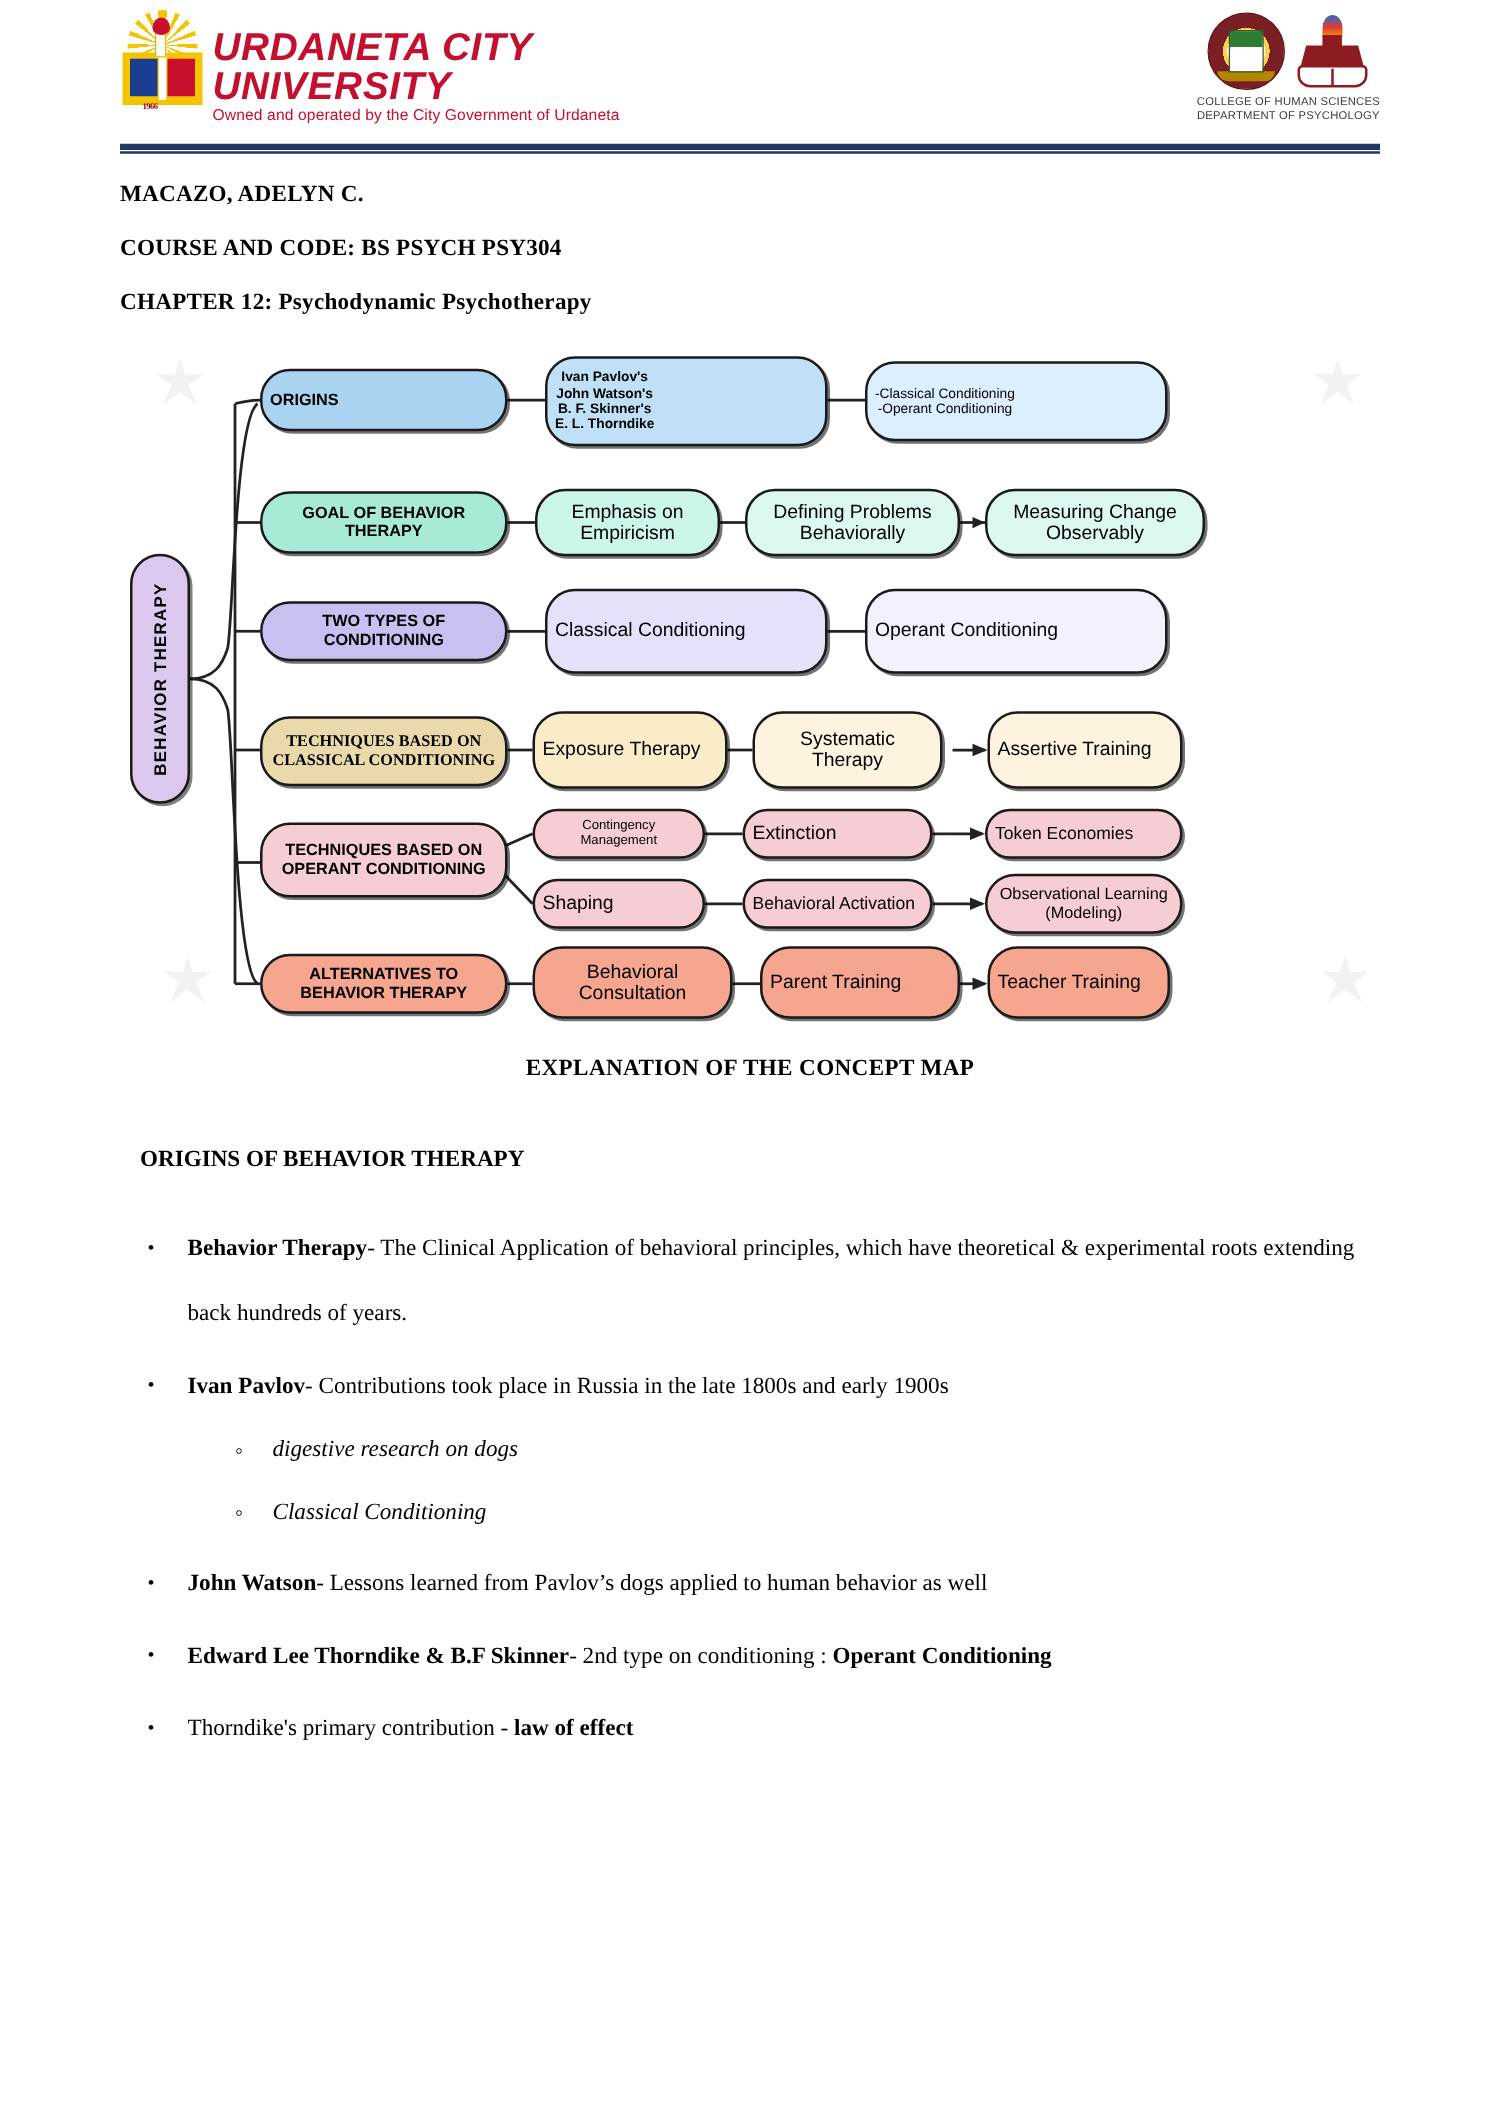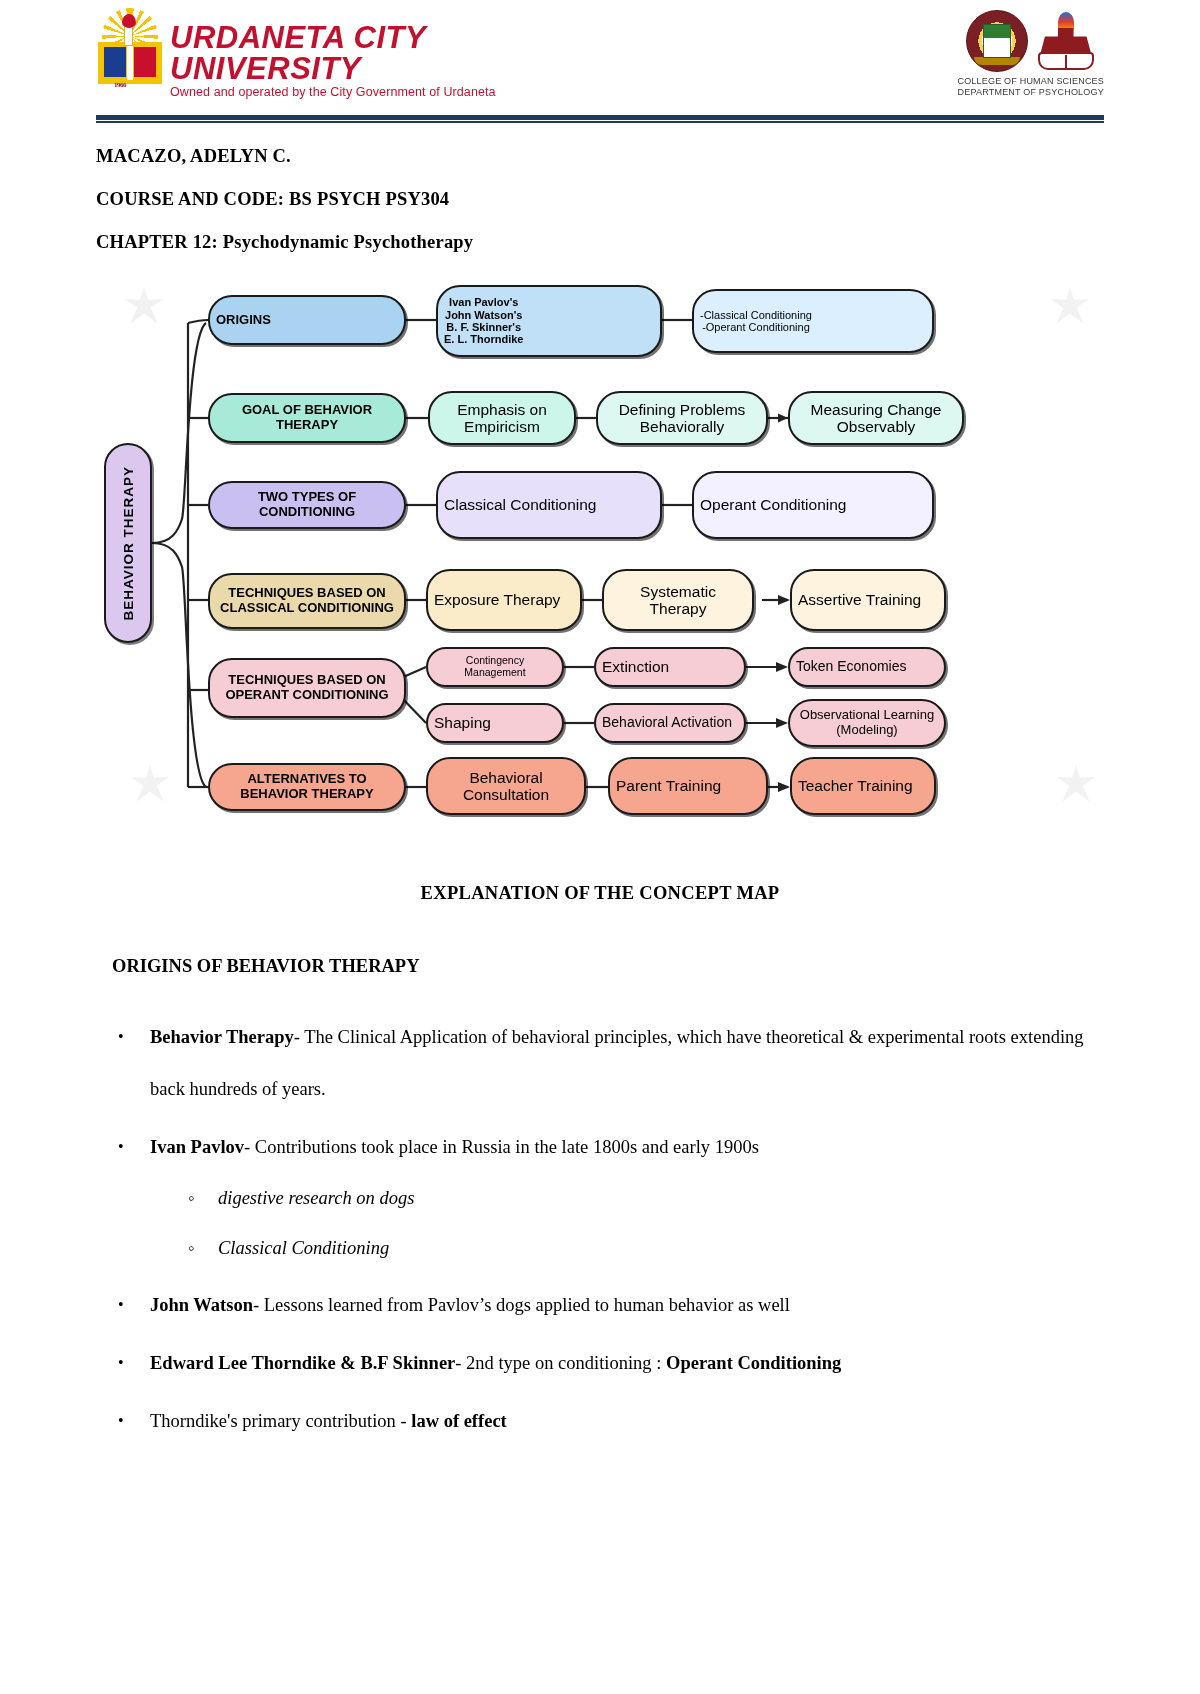--- a/index.html
+++ b/index.html
@@ -186,21 +186,21 @@
     clip-path:polygon(50% 0%, 60% 32%, 98% 30%, 67% 52%, 84% 92%, 50% 66%, 16% 92%, 33% 52%, 2% 30%, 40% 32%);
     filter:drop-shadow(0 0 0.6px #333);
     border:0;
   }
 
   svg.links { position:absolute; left:0; top:0; width:1008px; height:570px; pointer-events:none; }
 
   
   .explain-title {
     text-align:center; font-weight:bold;
-    font-size:18.5px; margin-top:38px;
+    font-size:18.5px; 
     font-family:"Liberation Serif", serif;
     letter-spacing:0.3px;
   }
   .sec-title {
     padding:0 112px; margin-top:52px;
     font-weight:bold; font-size:18.5px;
     font-family:"Liberation Serif", serif;
   }
   ul.lvl1 { margin:34px 0 0 0; padding:0 96px 0 150px; list-style:none; }
   ul.lvl1 > li {
@@ -363,21 +363,21 @@
       <div class="node head" style="left:112px; top:206px; width:198px; height:48px; background:#c9bff0;">
         <span>TWO TYPES OF CONDITIONING</span>
       </div>
       <div class="node body" style="left:340px; top:196px; width:226px; height:68px; background:#e6e0fb;">
         <span>Classical Conditioning</span>
       </div>
       <div class="node body" style="left:596px; top:196px; width:242px; height:68px; background:#f3f0ff;">
         <span>Operant Conditioning</span>
       </div>
 
-      <div class="node head" style="left:112px; top:298px; width:198px; height:56px; background:#ead9ab;">
+      <div class="node head" style="left:112px; top:298px; width:198px; height:56px; background:#ead9ab;font-family:Liberation Serif, serif;">
         <span>TECHNIQUES BASED ON CLASSICAL CONDITIONING</span>
       </div>
       <div class="node body" style="left:330px; top:294px; width:156px; height:62px; background:#faecc8;">
         <span>Exposure Therapy</span>
       </div>
       <div class="node body" style="left:506px; top:294px; width:152px; height:62px; background:#fdf3de;">
         <span>Systematic Therapy</span>
       </div>
       <div class="node body" style="left:694px; top:294px; width:156px; height:62px; background:#fdf3de;">
         <span>Assertive Training</span>

